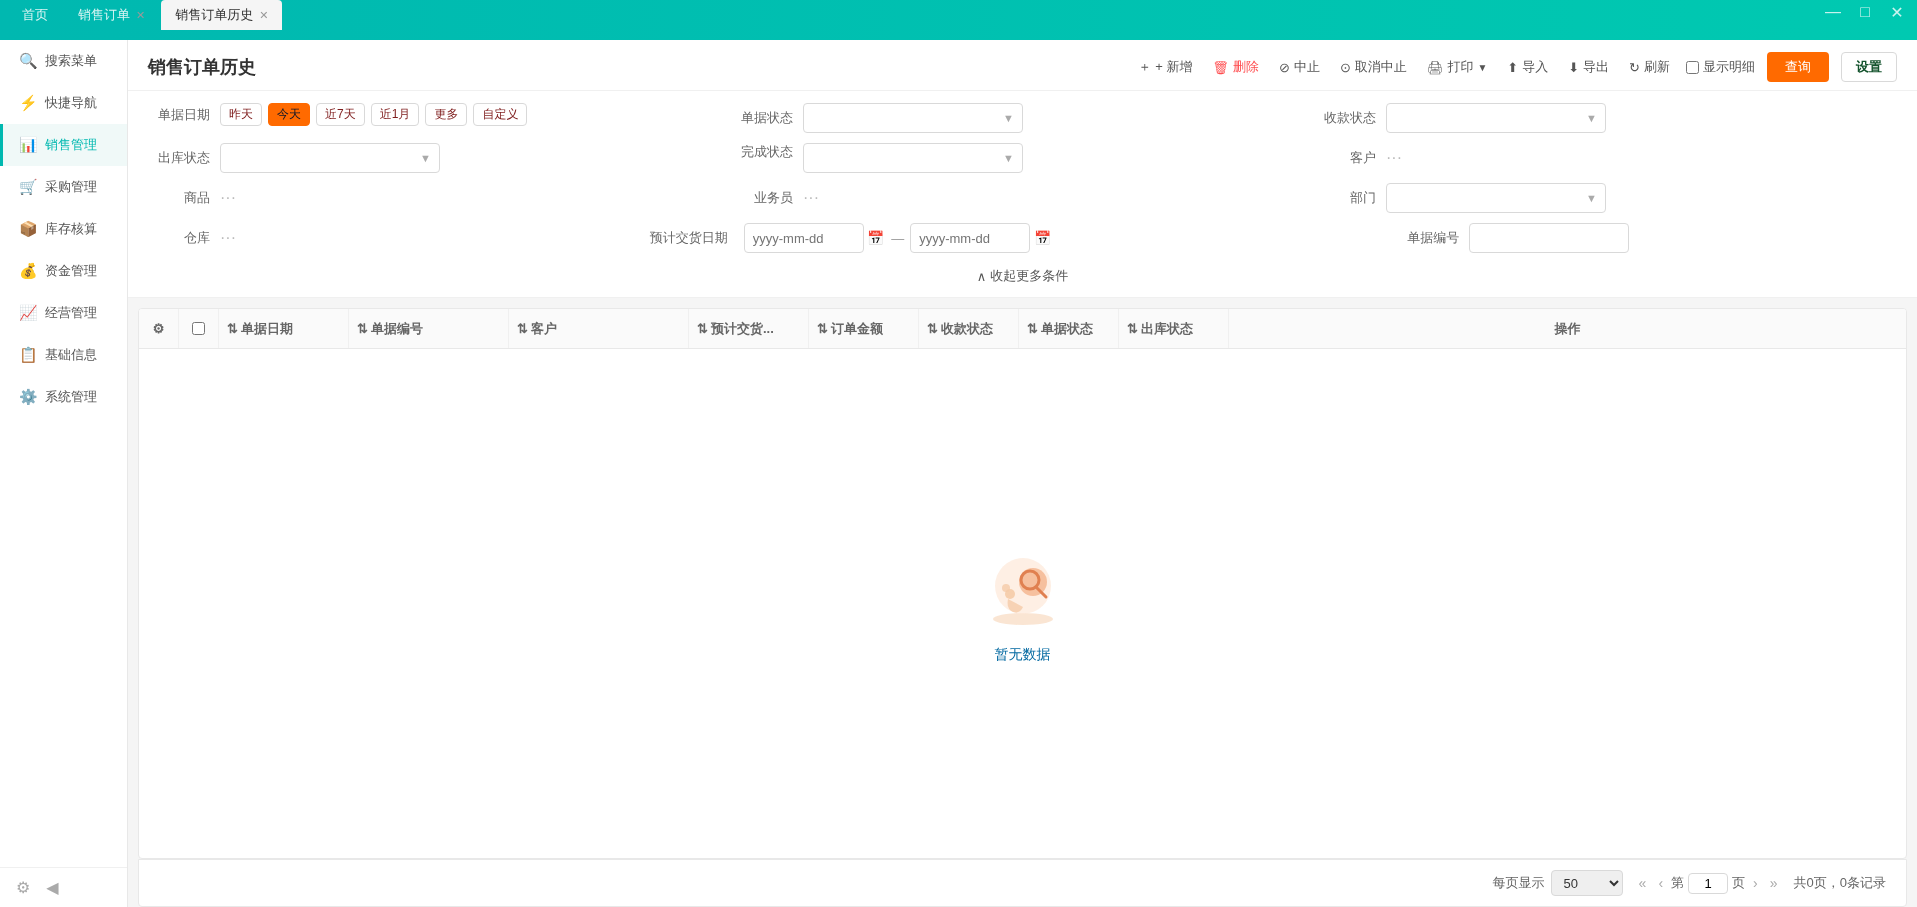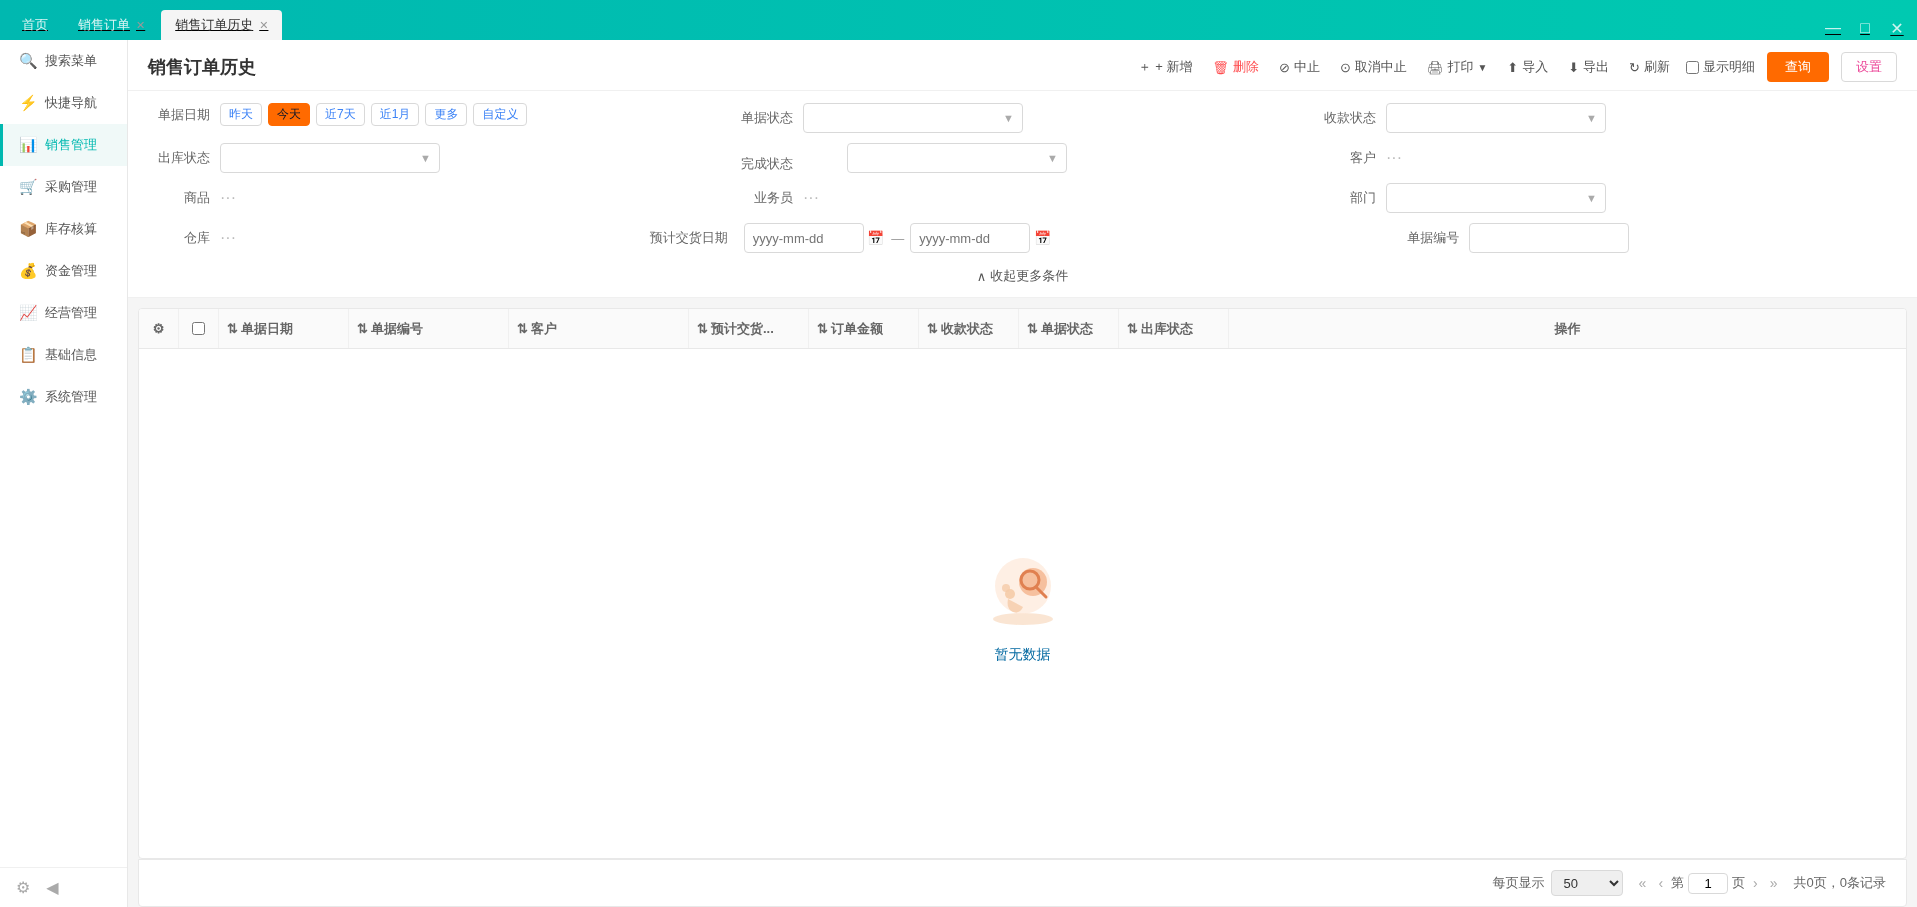--- a/index.html
+++ b/index.html
@@ -3,25 +3,24 @@
   <meta charset="utf-8">
   <style>
     * { box-sizing: border-box; margin: 0; padding: 0; }
     body { font-family: 'Microsoft YaHei', sans-serif; font-size: 13px; background: #f5f5f5; display: flex; flex-direction: column; height: 907px; overflow: hidden; }
 
     
     .top-bar {
       height: 40px;
       background: linear-gradient(90deg, #00b8b0 0%, #00c9b1 100%);
       display: flex;
-      align-items: flex-end;
+      align-items: flex-start;
       padding: 0 8px;
       gap: 2px;
       flex-shrink: 0;
-      text-decoration: underline;
     }
     .top-bar .tab {
       height: 30px;
       padding: 0 14px;
       display: flex;
       align-items: center;
       gap: 6px;
       border-radius: 4px 4px 0 0;
       color: rgba(255,255,255,0.85);
       cursor: pointer;
@@ -110,26 +109,27 @@
       background: #ff6a00;
       color: #fff;
       border: none;
       border-radius: 4px;
       padding: 6px 18px;
       font-size: 13px;
       cursor: pointer;
     }
     .btn-settings {
       background: #fff;
-      color: #ec4899;
+      color: #14532d;
       border: 1px solid #d9d9d9;
       border-radius: 4px;
       padding: 5px 14px;
       font-size: 13px;
       cursor: pointer;
+      font-weight: bold;
     }
     .checkbox-label { display: flex; align-items: center; gap: 4px; color: #555; font-size: 13px; cursor: pointer; }
     .checkbox-label input { cursor: pointer; }
 
     
     .filter-area {
       background: #fff;
       padding: 12px 20px;
       border-bottom: 1px solid #f0f0f0;
       flex-shrink: 0;
@@ -146,21 +146,21 @@
       display: flex;
       align-items: center;
       gap: 6px;
       flex: 1;
     }
     .date-btn {
       padding: 2px 8px;
       border: 1px solid #d9d9d9;
       border-radius: 4px;
       background: #fff;
-      color: #3b82f6;
+      color: #7f1d1d;
       font-size: 12px;
       cursor: pointer;
     }
     .date-btn.active {
       background: #ff6a00;
       color: #0f172a;
       border-color: #ff6a00;
     }
     .date-range { color: #666; font-size: 12px; margin-left: 4px; }
     .filter-input {
@@ -455,21 +455,21 @@
 
 
       <div style="display:flex; align-items:center; gap:0; margin-bottom:10px;">
         <div style="display:flex; align-items:center; flex:1;">
           <span class="filter-label">出库状态</span>
           <div class="select-wrap" style="flex:1; max-width:220px;">
             <span></span>
             <span class="arrow">▼</span>
           </div>
         </div>
-        <div style="display:flex; align-items:flex-end; flex:1;gap:44px;">
+        <div style="display:flex; align-items:flex-start; flex:1;">
           <span class="filter-label">完成状态</span>
           <div class="select-wrap" style="flex:1; max-width:220px;">
             <span></span>
             <span class="arrow">▼</span>
           </div>
         </div>
         <div style="display:flex; align-items:center; flex:1;">
           <span class="filter-label">客户</span>
           <span class="dotdotdot">···</span>
         </div>

